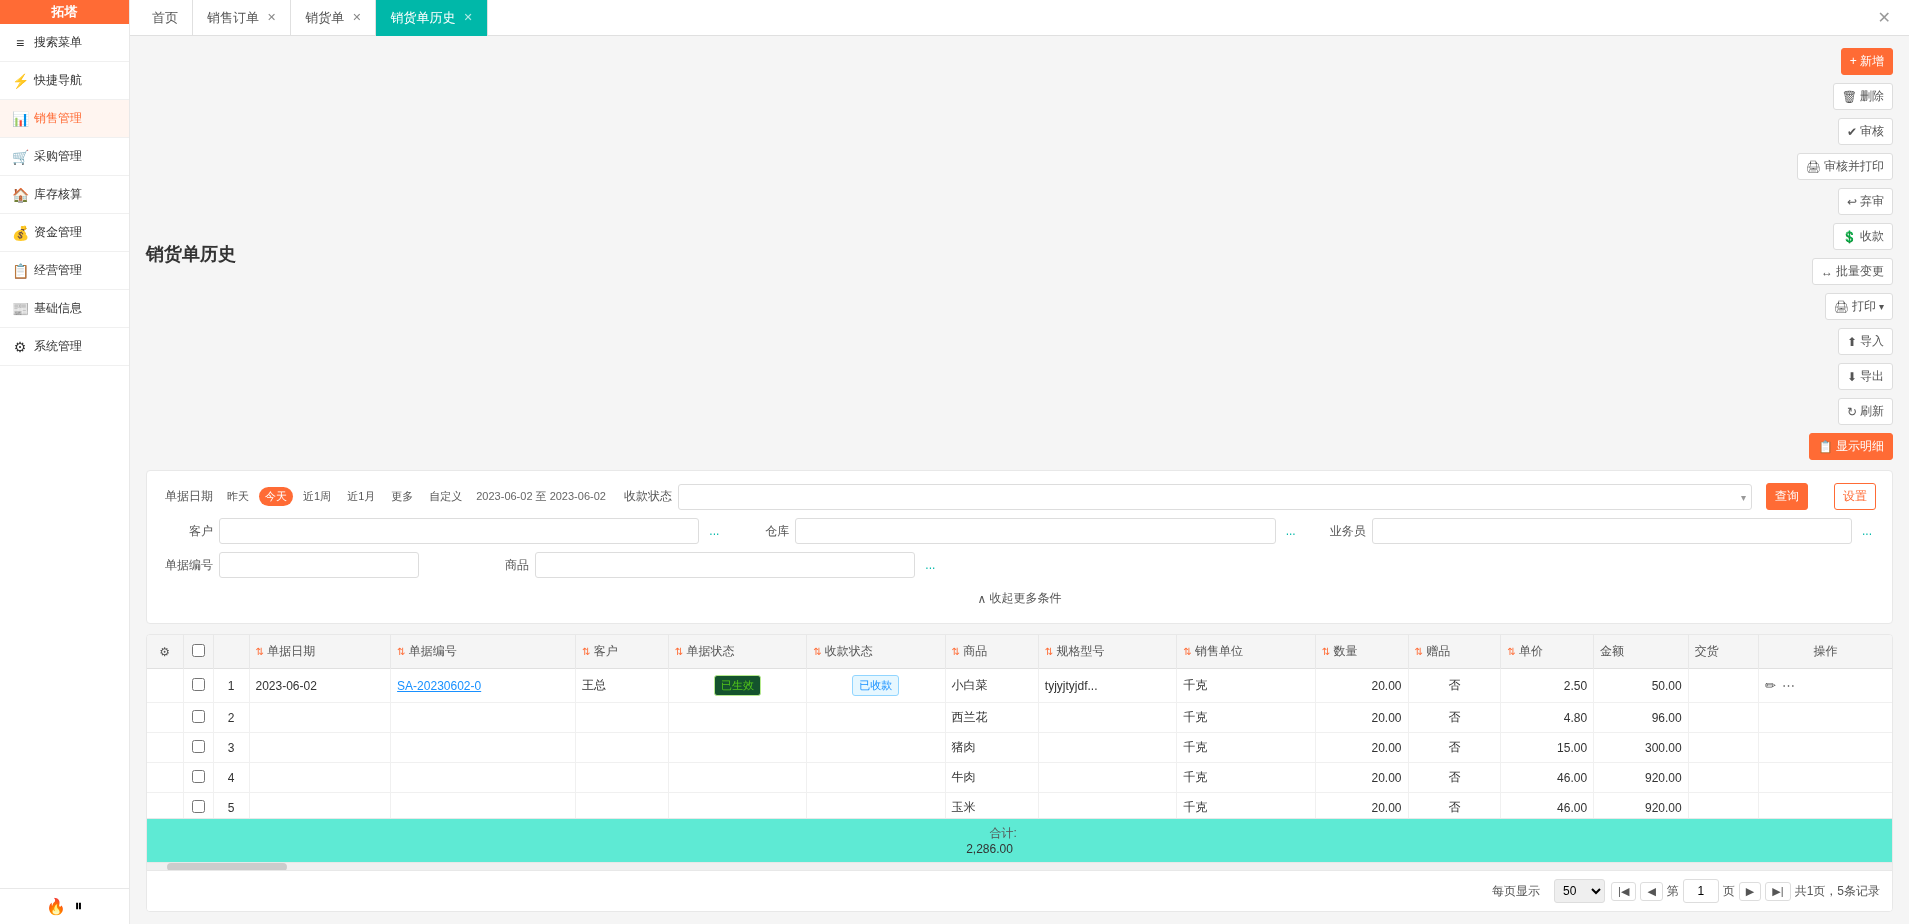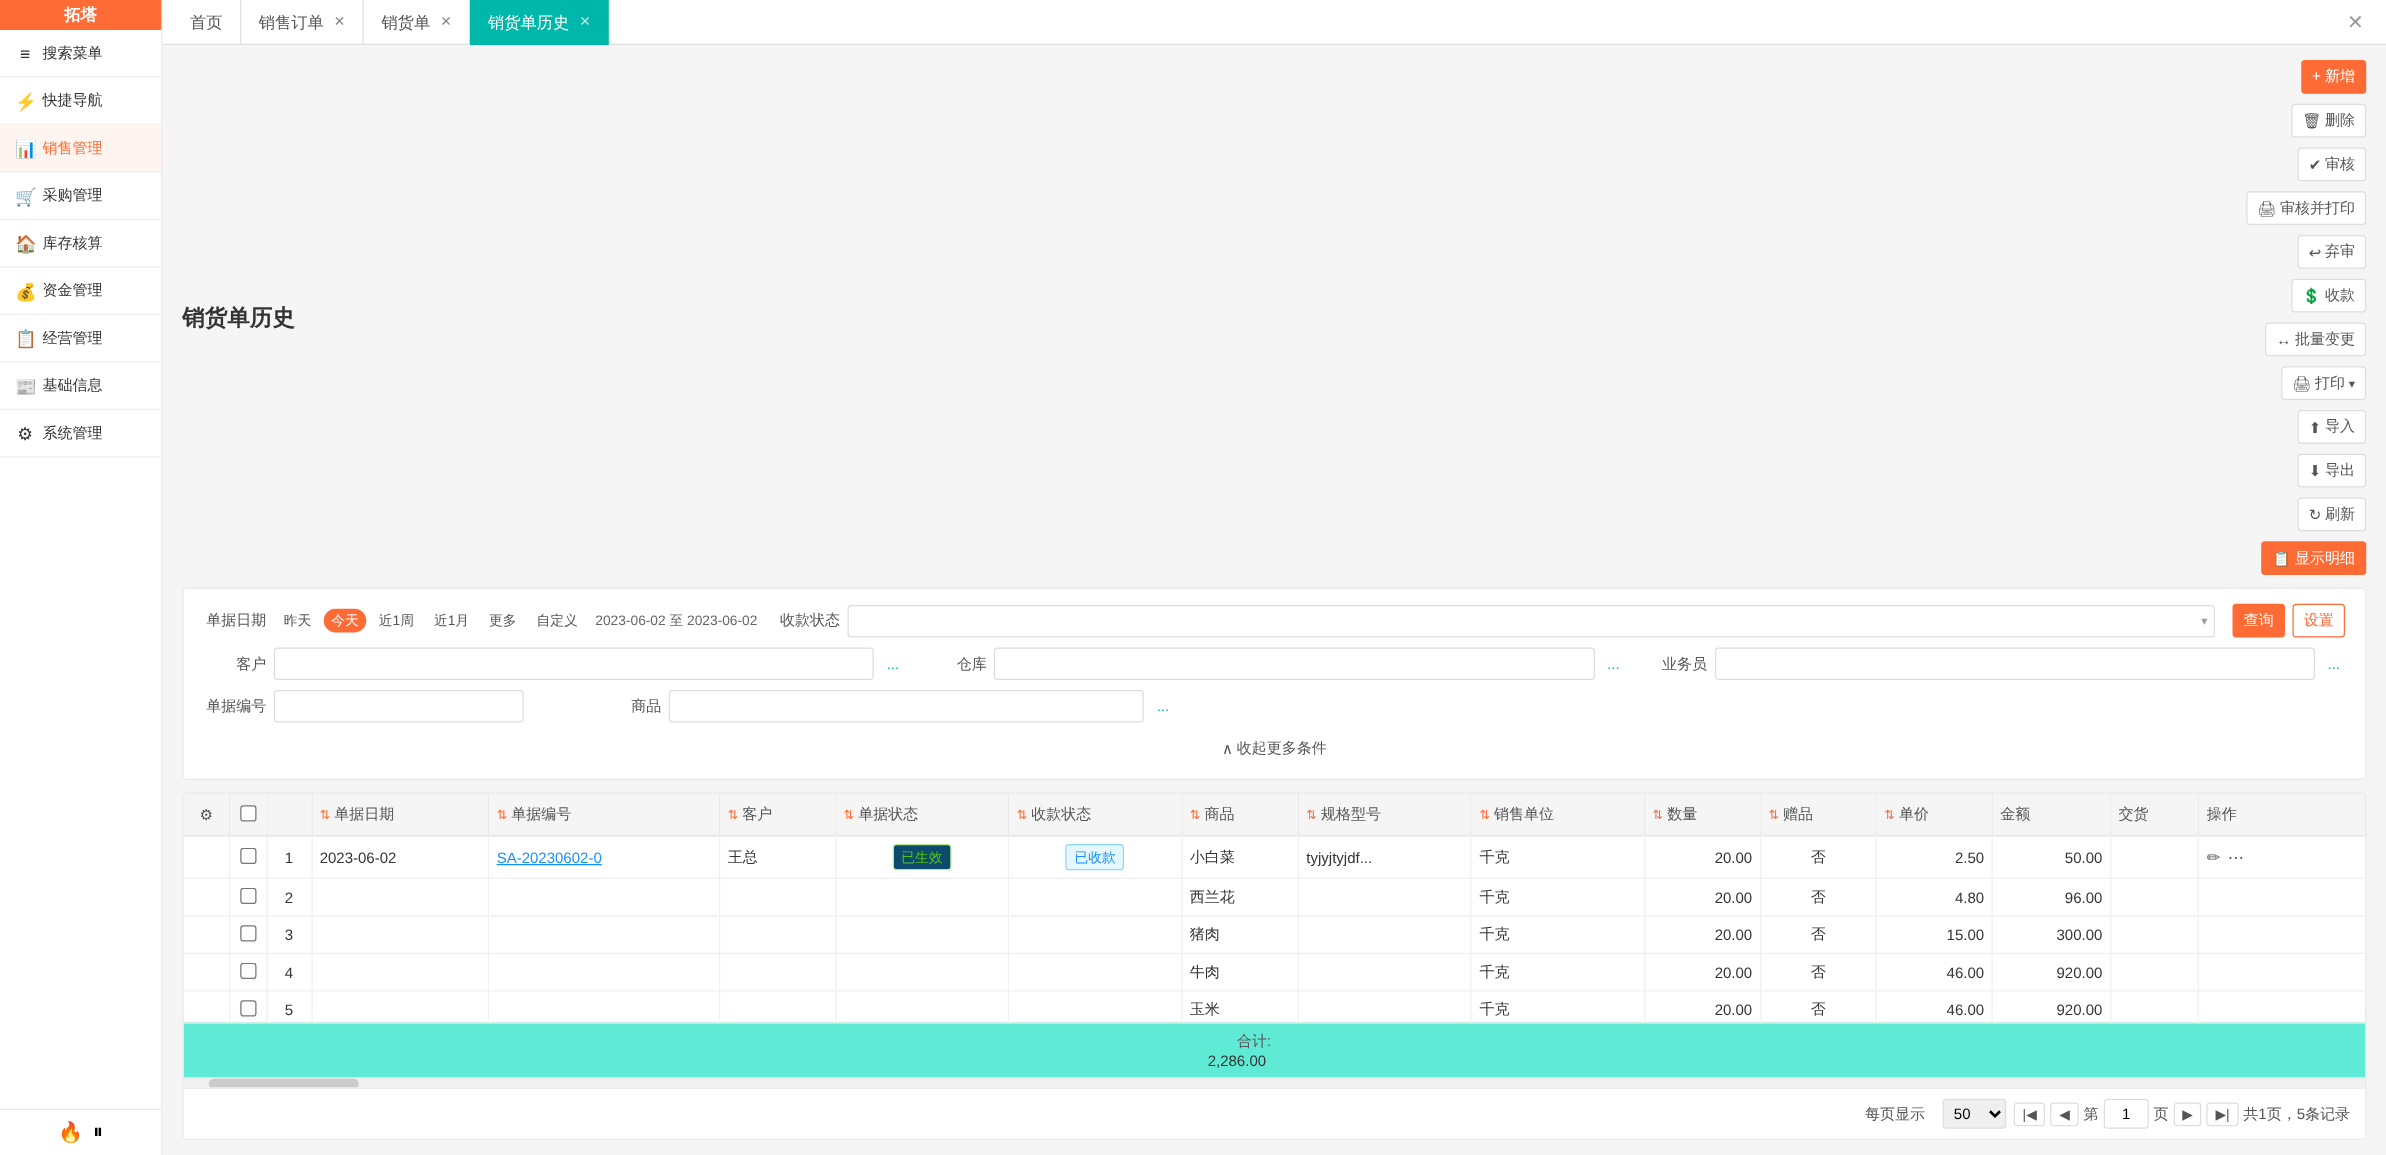--- a/index.html
+++ b/index.html
@@ -283,21 +283,21 @@
     }
     tbody td:last-child { border-right: none; }
     .td-center { text-align: center; }
     .td-right { text-align: right; }
     .badge {
       display: inline-block;
       padding: 2px 6px;
       border-radius: 3px;
       font-size: 11px;
     }
-    .badge-green { background: #0c4a6e; color: #52c41a; border: 1px solid #b7eb8f; }
+    .badge-green { background: #14532d; color: #52c41a; border: 1px solid #b7eb8f; }
     .badge-blue { background: #e6f7ff; color: #1890ff; border: 1px solid #91d5ff; }
     .link-text { color: #1890ff; cursor: pointer; text-decoration: underline; }
     .action-btns { display: flex; gap: 6px; }
     .action-icon { cursor: pointer; font-size: 13px; color: #555; }
 
     
     .summary-row {
       display: flex;
       background: #5eead4;
       border-top: 1px solid #e8e8e8;
@@ -526,21 +526,21 @@
           </div>
         </div>
 
 
         <div class="filter-item">
           <span class="filter-label">收款状态</span>
           <div class="filter-select-wrap">
             <select class="filter-select"></select>
           </div>
           <button class="btn btn-primary" style="margin-left:8px;">查询</button>
-          <button class="btn" style="border-color:#ff6b35;color:#ff6b35;">设置</button>
+          <button class="btn" style="border-color:#ff6b35;color:#ff6b35;margin-left:20px;">设置</button>
         </div>
       </div>
 
       <div class="filter-row">
         <div class="filter-item">
           <span class="filter-label">客户</span>
           <input class="filter-input" style="">
           <span class="ellipsis-btn">...</span>
         </div>
         <div class="filter-item">
@@ -629,21 +629,21 @@
               <th class="th-sortable">
                 <span class="sort-icon">⇅</span>
                 <span>单价</span>
               </th>
               <th>
                 <span>金额</span>
               </th>
               <th>
                 <span>交货</span>
               </th>
-              <th style="min-width:70px;">
+              <th style="min-width:70px;text-align:center;">
                 <span>操作</span>
               </th>
             </tr>
           </thead>
           <tbody id="table-body">
           <tr>
     <td class="td-center"></td>
     <td class="td-center"><input type="checkbox" style=""></td>
     <td class="td-center">1</td>
     <td>2023-06-02</td>

